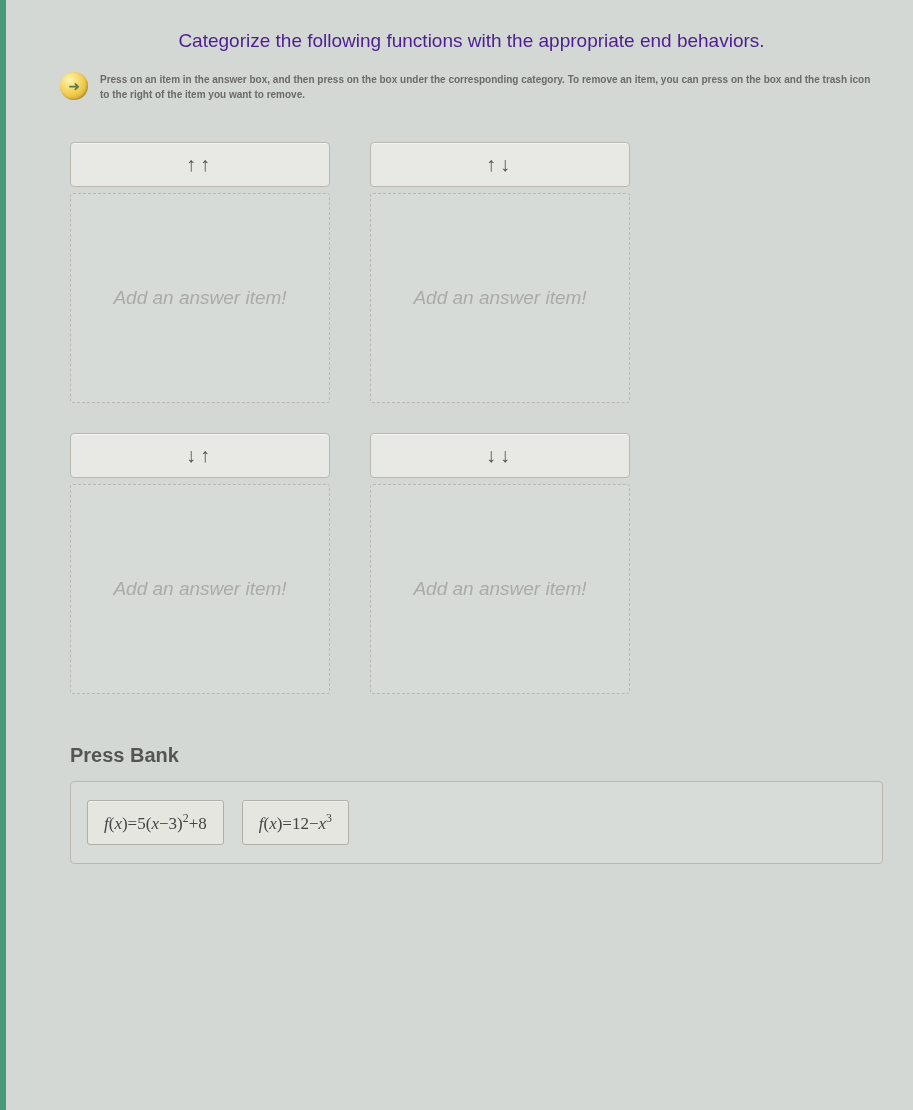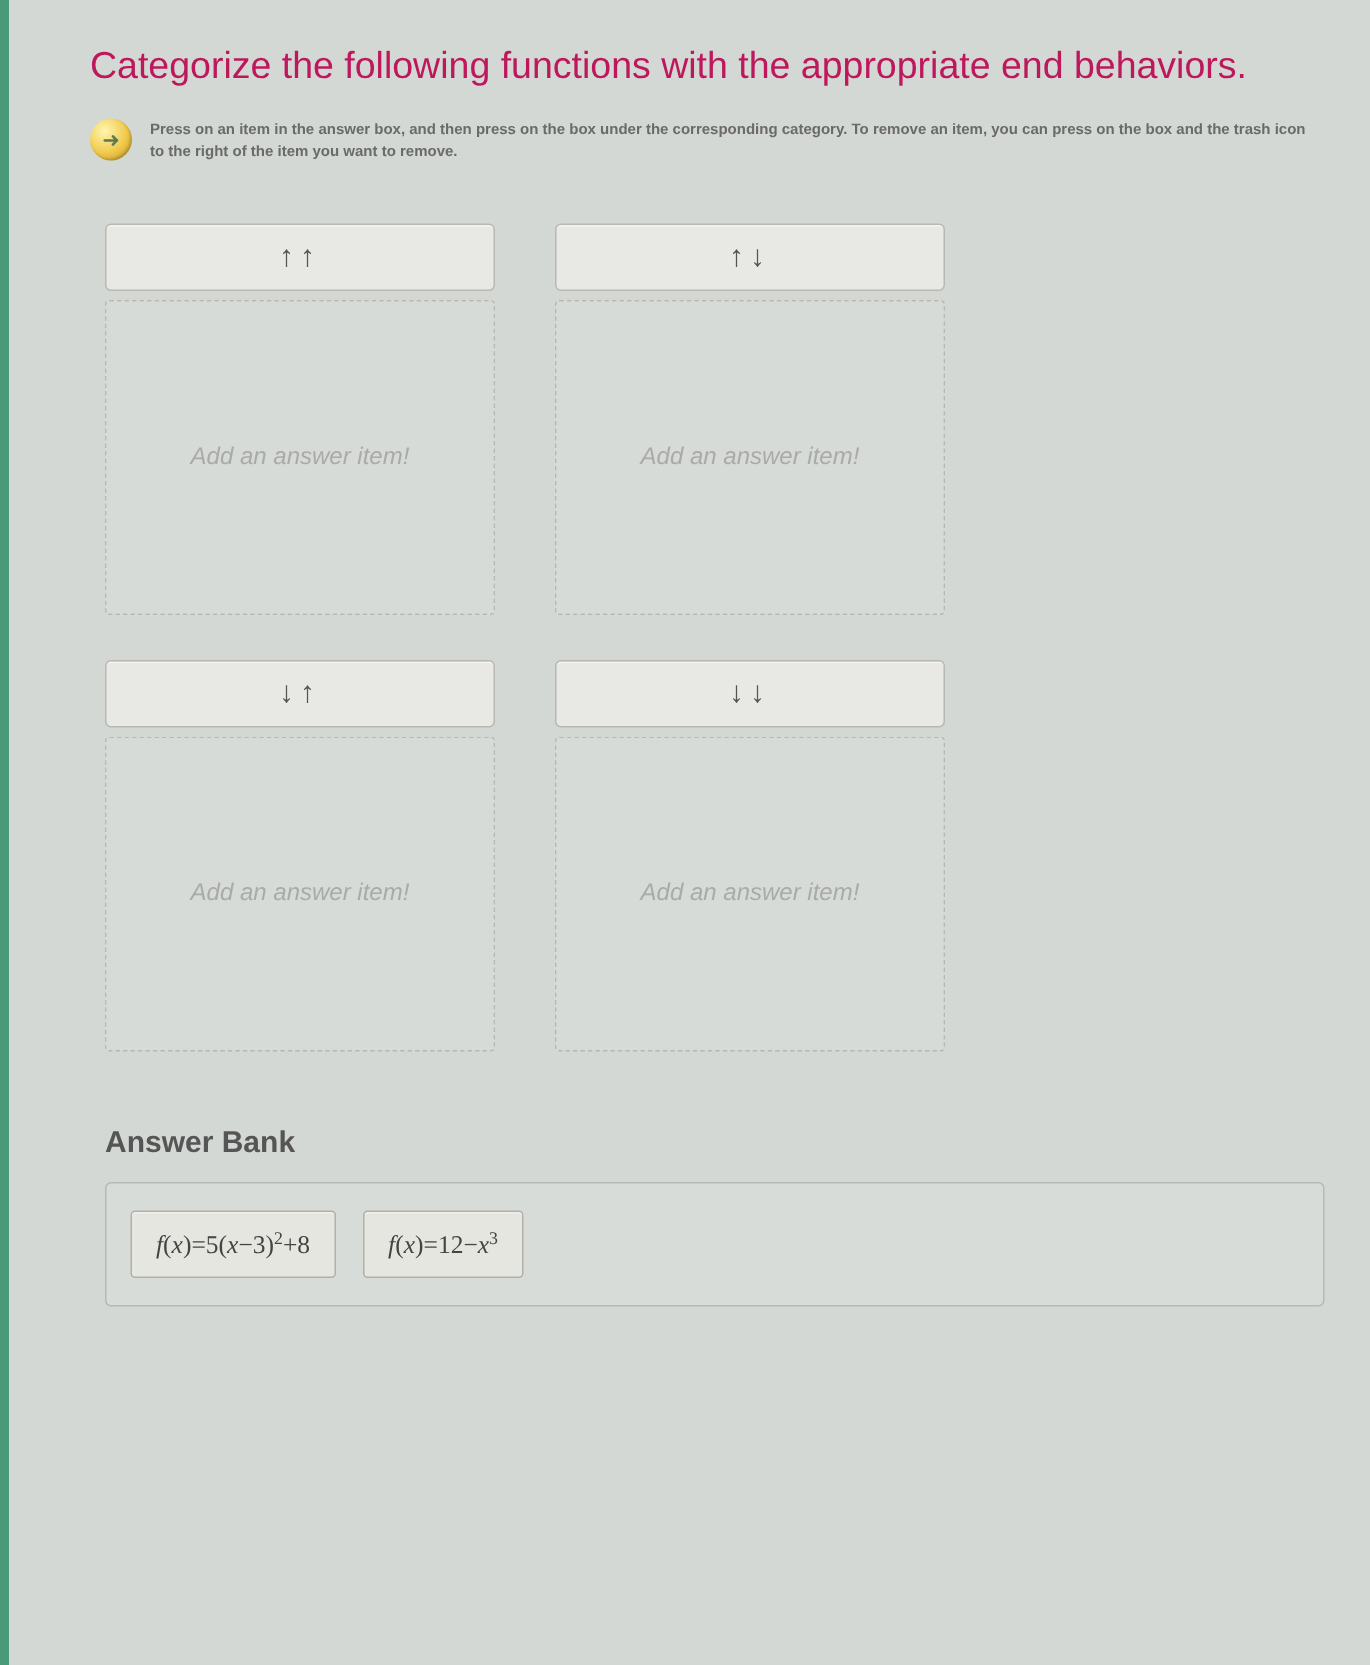--- a/index.html
+++ b/index.html
@@ -12,24 +12,25 @@
     position: relative;
     color: #555;
   }
   .side-stripe {
     position: absolute;
     left: 0; top: 0; bottom: 0;
     width: 6px;
     background: #4a9a7a;
   }
   .question-title {
-    font-size: 25px;
-    color: #be185d;
+    font-size: 19px;
+    color: #4c1d95;
     margin: 10px 0 20px 30px;
     font-weight: 500;
+    text-align: center;
   }
   .instruction-row {
     display: flex;
     align-items: flex-start;
     margin: 0 0 40px 30px;
     gap: 12px;
   }
   .instr-icon {
     width: 28px; height: 28px;
     border-radius: 50%;
@@ -71,21 +72,21 @@
   .dropzone {
     margin-top: 6px;
     border: 1.5px dashed #b8b8b0;
     border-radius: 3px;
     height: 210px;
     display: flex;
     align-items: center;
     justify-content: center;
     color: #aaa;
     font-style: italic;
-    font-size: 16px;
+    font-size: 19px;
     background: rgba(255,255,255,0.08);
   }
   .bank-section {
     margin: 50px 0 0 40px;
   }
   .bank-title {
     font-size: 20px;
     color: #555;
     font-weight: 600;
     margin-bottom: 14px;
@@ -144,18 +145,18 @@
   </div>
 
   <div class="category">
     <div class="cat-header">↓↓</div>
     <div class="dropzone">Add an answer item!</div>
   </div>
 
 </div>
 
 <div class="bank-section">
-  <div class="bank-title">Answer Bank</div>
+  <div class="bank-title">Press Bank</div>
   <div class="bank-box">
     <div class="bank-item"><i>f</i>(<i>x</i>)=5(<i>x</i>−3)<sup>2</sup>+8</div>
     <div class="bank-item"><i>f</i>(<i>x</i>)=12−<i>x</i><sup>3</sup></div>
   </div>
 </div>
 
 </body></html>

